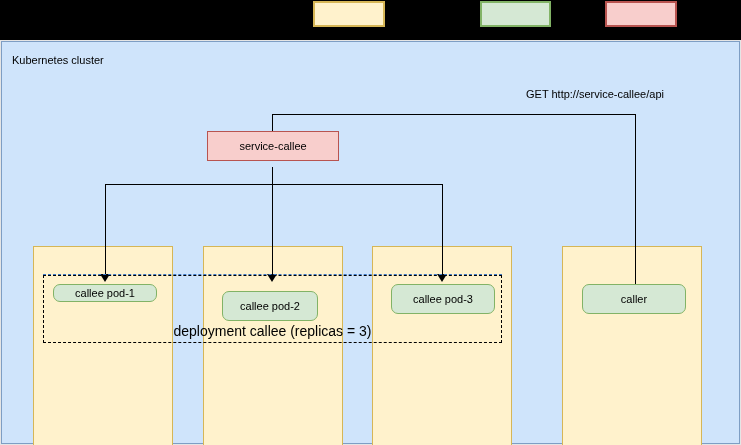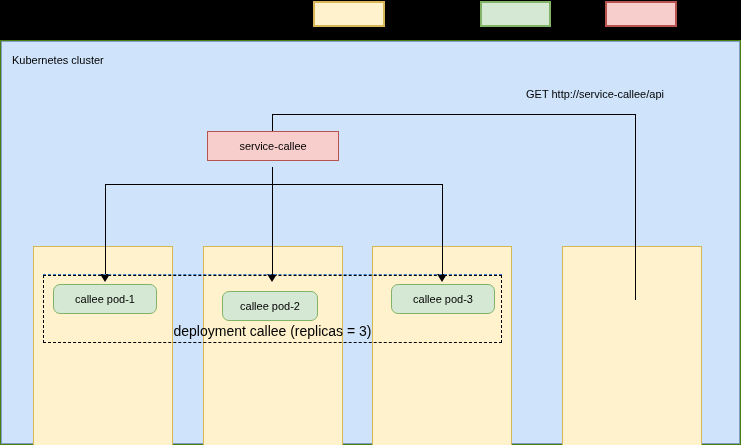--- a/index.html
+++ b/index.html
@@ -4,21 +4,21 @@
 <style>
   html, body {
     margin: 0;
     padding: 0;
     background: #000000;
   }
   #stage {
     position: relative;
     width: 741px;
     height: 445px;
-    background: #4d7c0f;
+    background: #e5e5e5;
     font-family: "Liberation Sans", "DejaVu Sans", sans-serif;
     overflow: hidden;
   }
 
   
   .legend-strip {
     position: absolute;
     left: 0; top: 0;
     width: 741px; height: 40px;
     background: #000000;
@@ -175,25 +175,28 @@
 
     <div class="vline" style="left:440px;top:142px;height:92px;"></div>
     <div class="arrowhead" style="left:435px;top:232px;"></div>
 
     <div class="selector-line" style="left:41px;top:232px;width:459px;"></div>
 
     <div class="deployment-box" style="left:41px;top:233px;width:459px;height:68px;">
       <div class="deployment-label">deployment callee (replicas = 3)</div>
     </div>
 
-    <div class="shape shape-pod" style="left:51px;top:242px;width:104px;height:30px;">
+    <div class="shape shape-pod" style="left:51px;top:242px;width:104px;height:18px;">
       <span>callee pod-1</span>
     </div>
     <div class="shape shape-pod" style="left:220px;top:249px;width:96px;height:30px;">
       <span>callee pod-2</span>
     </div>
     <div class="shape shape-pod" style="left:389px;top:242px;width:104px;height:30px;align-items:center;">
       <span>callee pod-3</span>
     </div>
 
+    <div class="shape shape-pod" style="left:580px;top:242px;width:104px;height:30px;">
+      <span>caller</span>
+    </div>
 
   </div>
 </div>
 
 </body></html>

